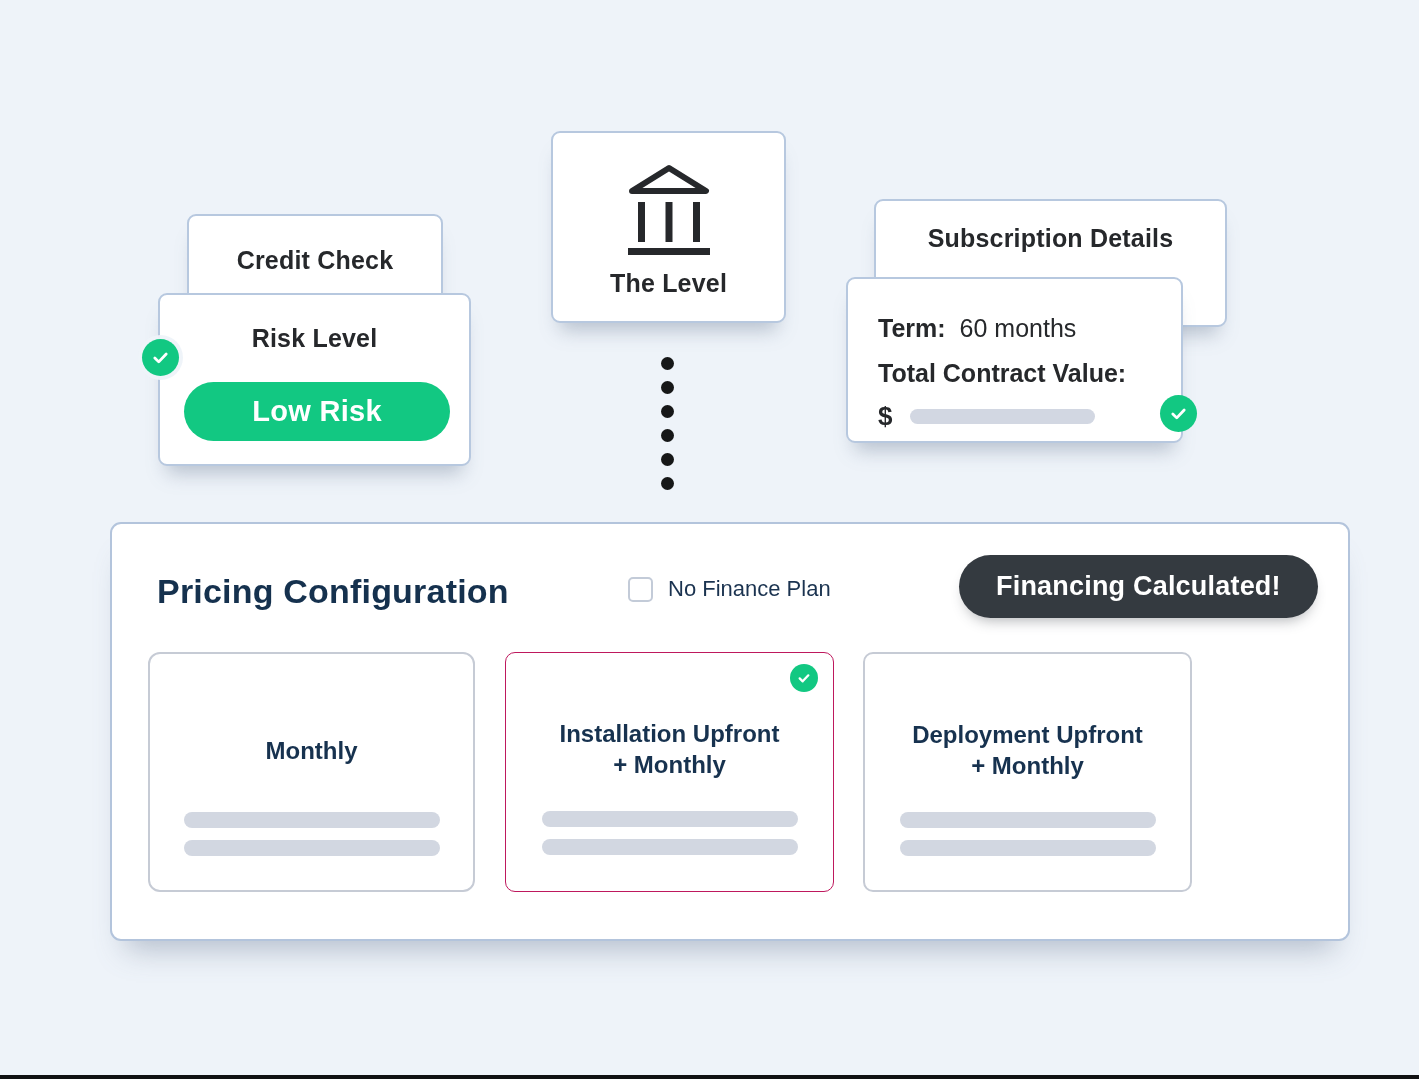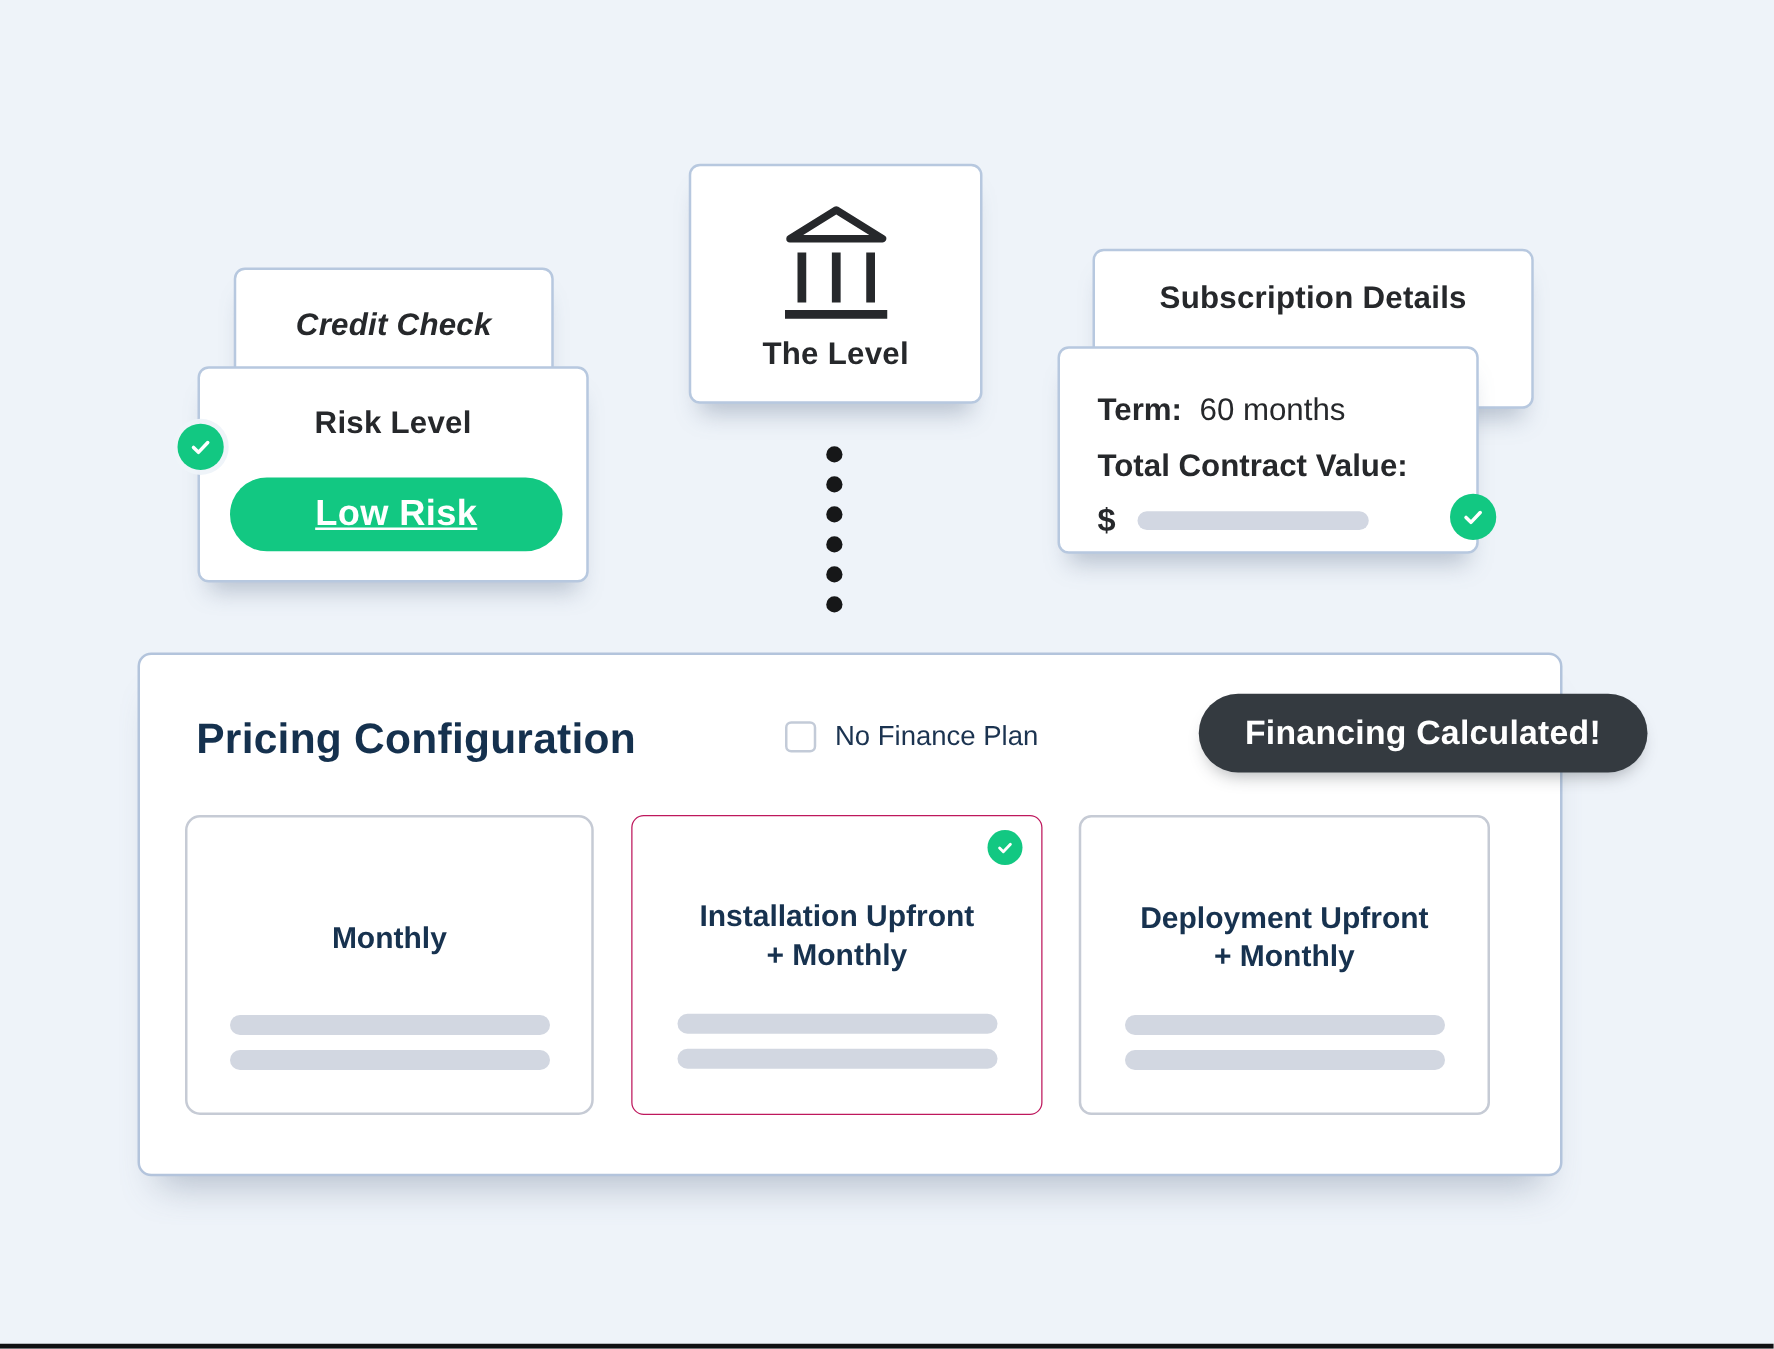--- a/index.html
+++ b/index.html
@@ -25,37 +25,36 @@
     box-shadow: 0 16px 18px -9px rgba(108,124,148,0.42);
   }
   .fcard-title {
     text-align: center;
     font-size: 25px;
     font-weight: 600;
     color: #26282b;
     letter-spacing: 0.2px;
   }
 
-  .credit-card { left: 187px; top: 214px; width: 256px; height: 121px; font-style: italic; }
+  .credit-card { left: 187px; top: 214px; width: 256px; height: 121px; }
   .credit-card .fcard-title { margin-top: 30px; }
 
   .risk-card { left: 158px; top: 293px; width: 313px; height: 173px; }
   .risk-card .fcard-title { margin-top: 29px; }
   .risk-pill {
     position: absolute;
     left: 24px; top: 87px;
     width: 266px; height: 59px;
     border-radius: 30px;
     background: #12c882;
     display: flex; align-items: center; justify-content: center;
     color: #ffffff;
     font-size: 29px;
     font-weight: 700;
     letter-spacing: 0.3px;
-    text-decoration: underline;
   }
 
   .check-circle {
     position: absolute;
     border-radius: 50%;
     background: #12c882;
     display: flex; align-items: center; justify-content: center;
   }
   .check-circle svg { display: block; }
   .risk-check {
@@ -111,21 +110,21 @@
   .money-bar {
     width: 185px; height: 15px;
     border-radius: 8px;
     background: #d2d7e2;
   }
 
   
   .panel {
     position: absolute;
     left: 110px; top: 522px;
-    width: 1140px; height: 419px;
+    width: 1240px; height: 419px;
     background: #ffffff;
     border: 2px solid #b3c4dc;
     border-radius: 11px;
     box-shadow: 0 24px 28px -16px rgba(108,124,148,0.45);
   }
   .panel-title {
     position: absolute; left: 45px; top: 48px;
     font-size: 34px; font-weight: 700;
     color: #15314e;
     letter-spacing: 0.2px;

